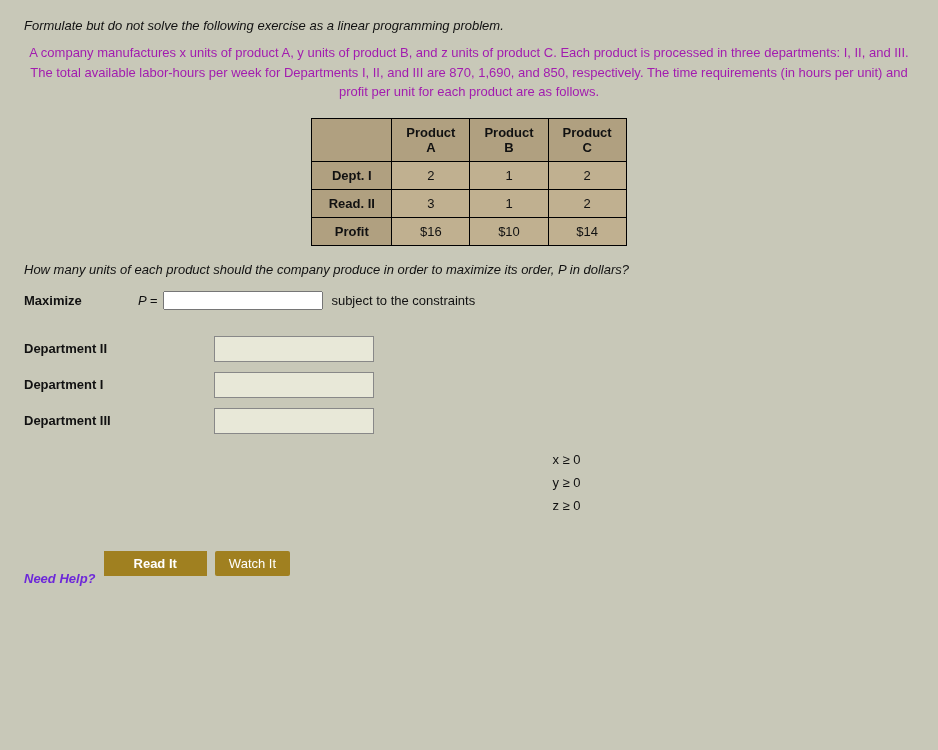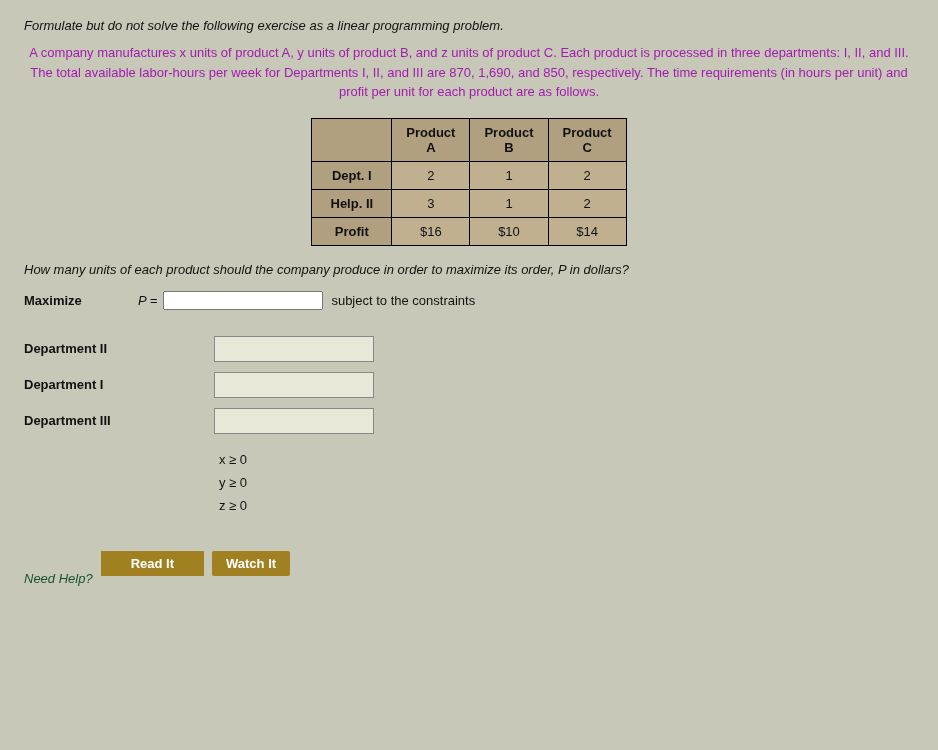--- a/index.html
+++ b/index.html
@@ -85,54 +85,55 @@
     }
     .subject-text {
       font-size: 13px;
       margin-left: 8px;
     }
     .constraints-section {
       margin-left: 195px;
       margin-top: 6px;
       line-height: 1.8;
       font-size: 13px;
+      text-align: center;
     }
     .constraints-section div {
       font-size: 13px;
     }
     .bottom-bar {
       display: flex;
       align-items: center;
       gap: 8px;
       margin-top: 24px;
     }
     .need-help-label {
       font-size: 13px;
-      font-weight: normal;
-      color: #14532d;
+      font-weight: bold;
+      color: #6d28d9;
       font-style: italic;
       margin-top: 29px;
     }
     .btn-need-it {
       background: #a08020;
       color: #ffffff;
       border: none;
       padding: 5px 30px;
       font-size: 13px;
       font-weight: bold;
       cursor: pointer;
       border-radius: 0;
     }
     .btn-watch-it {
       background: #a08020;
       color: #fff;
       border: none;
       padding: 5px 14px;
       font-size: 13px;
-      font-weight: bold;
+      font-weight: normal;
       cursor: pointer;
       border-radius: 2px;
     }
     .maximize-row {
       display: flex;
       align-items: center;
       gap: 0;
     }
     .maximize-label {
       font-size: 13px;
@@ -164,21 +165,21 @@
       </tr>
     </thead>
     <tbody>
       <tr>
         <td>Dept. I</td>
         <td>2</td>
         <td>1</td>
         <td>2</td>
       </tr>
       <tr>
-        <td>Help. II</td>
+        <td>Read. II</td>
         <td>3</td>
         <td>1</td>
         <td>2</td>
       </tr>
       <tr>
         <td>Profit</td>
         <td>$16</td>
         <td>$10</td>
         <td>$14</td>
       </tr>

